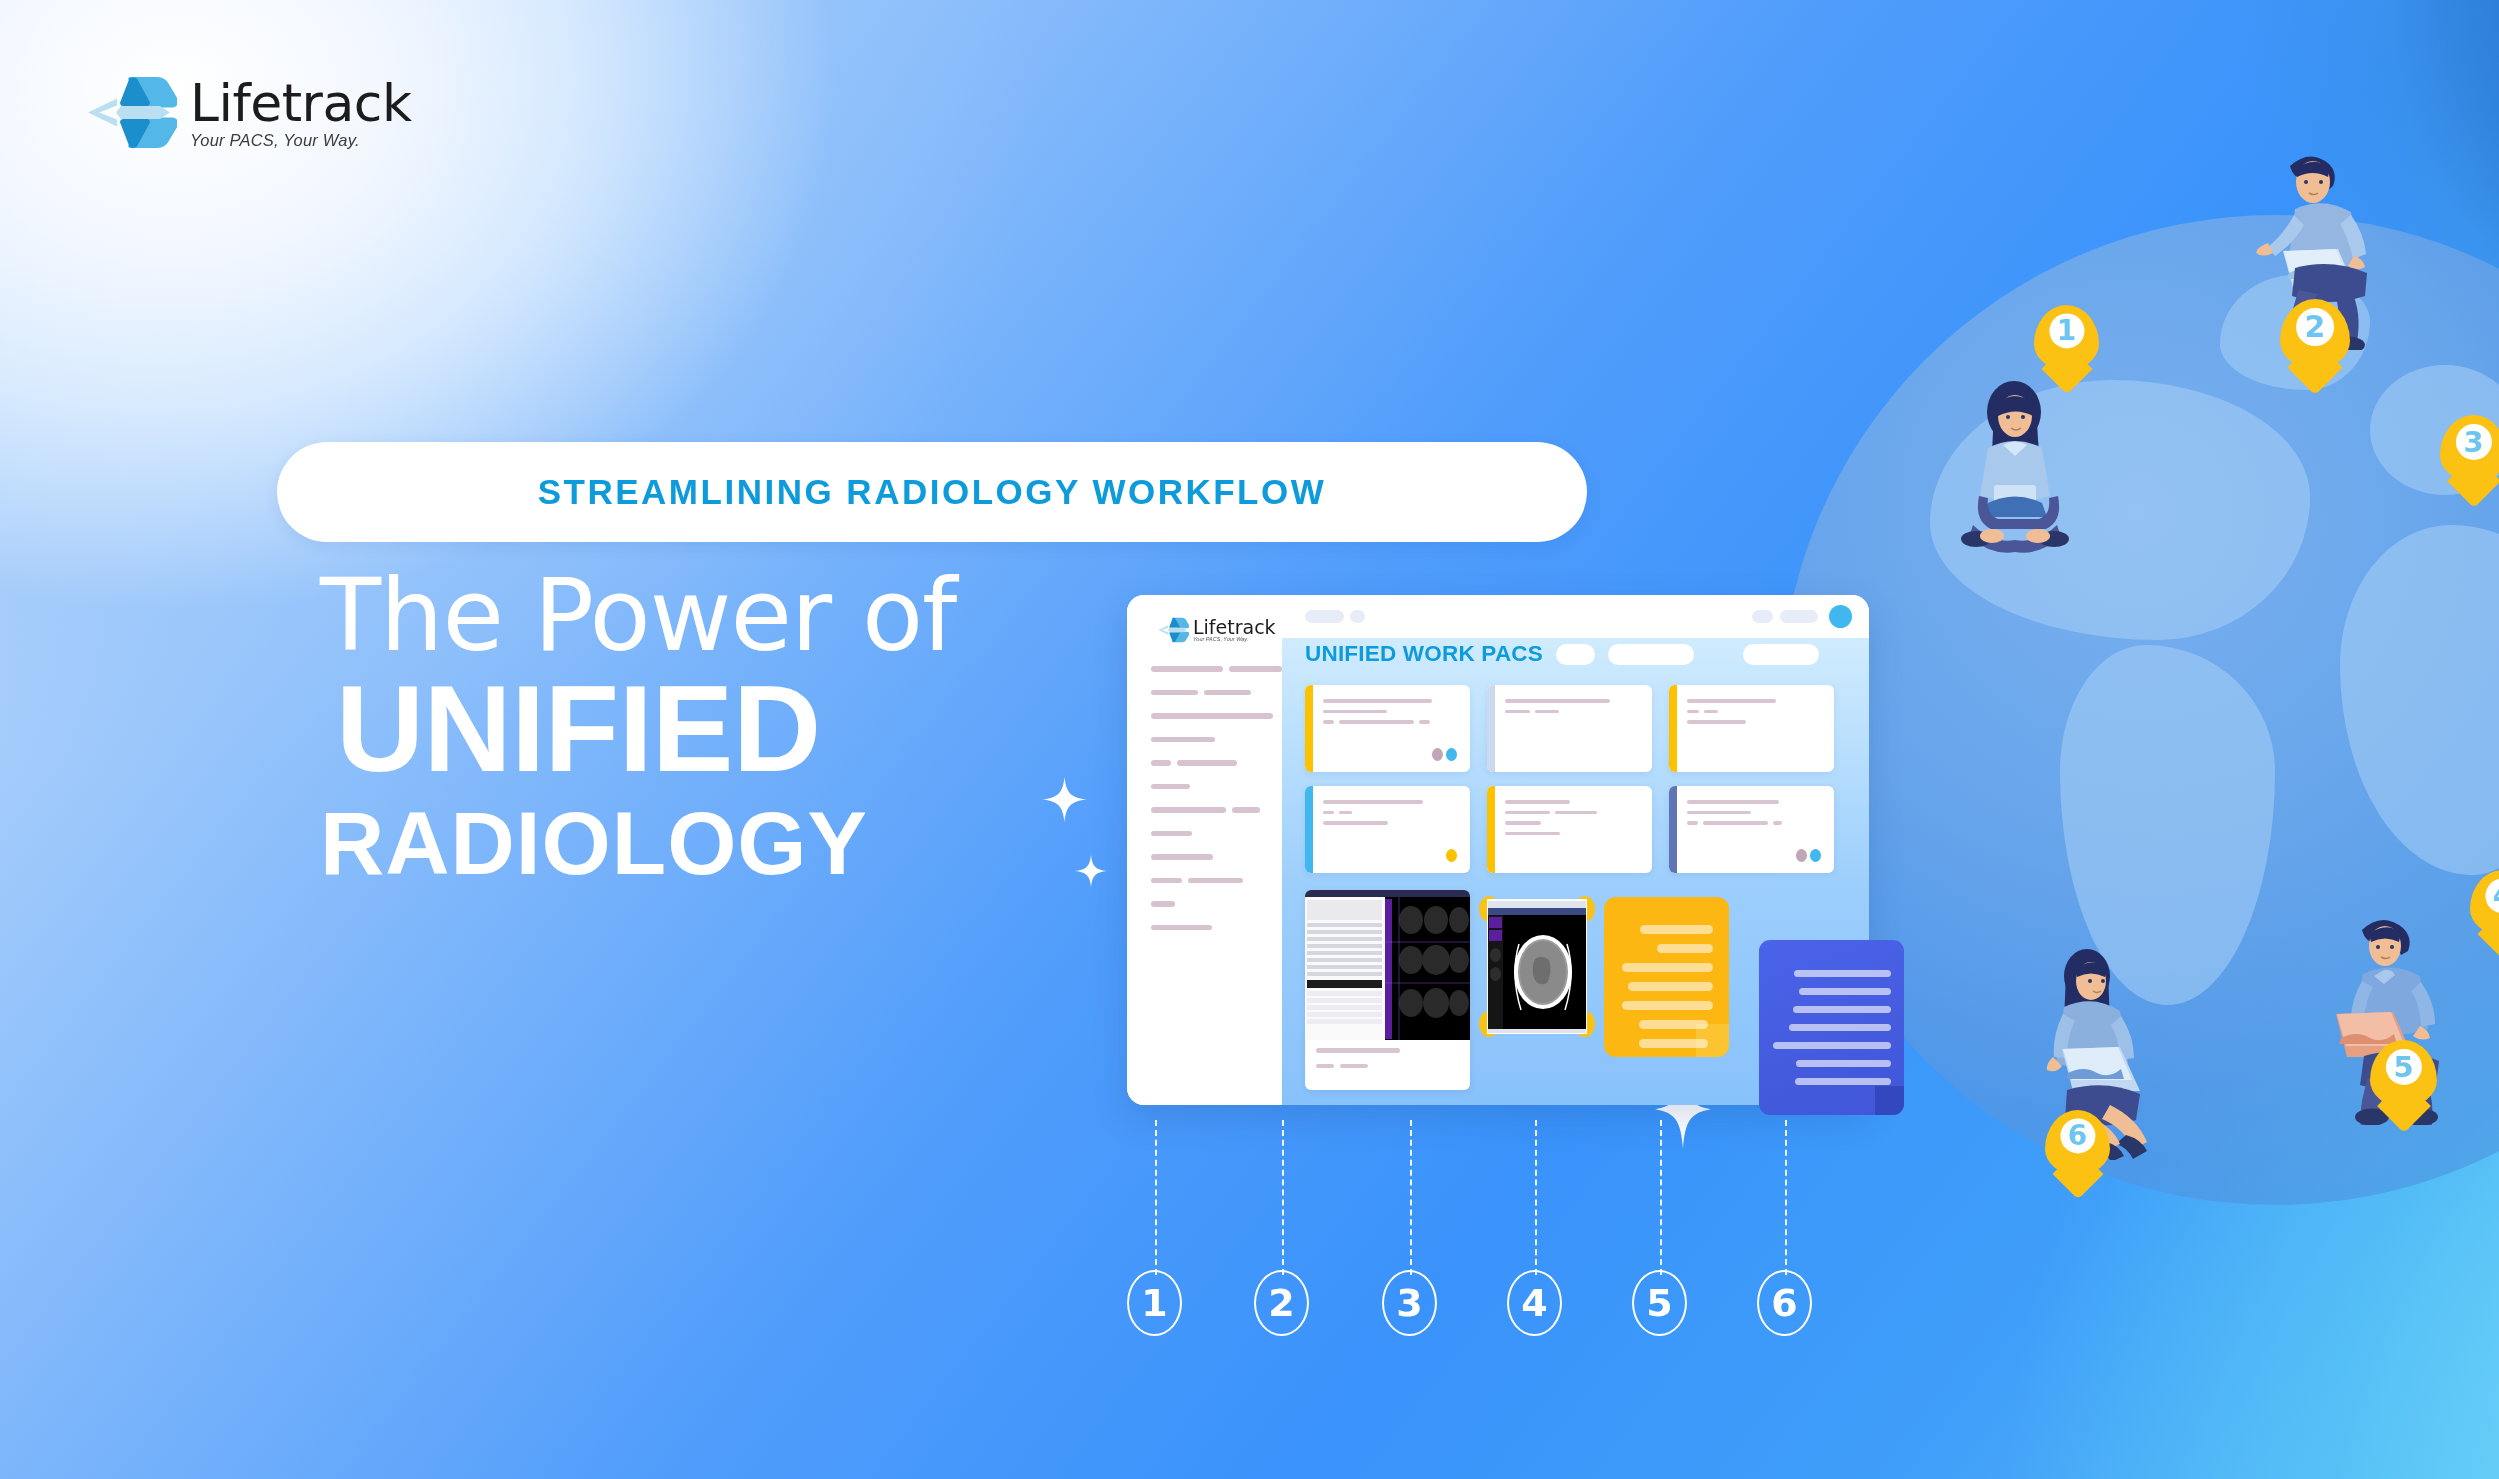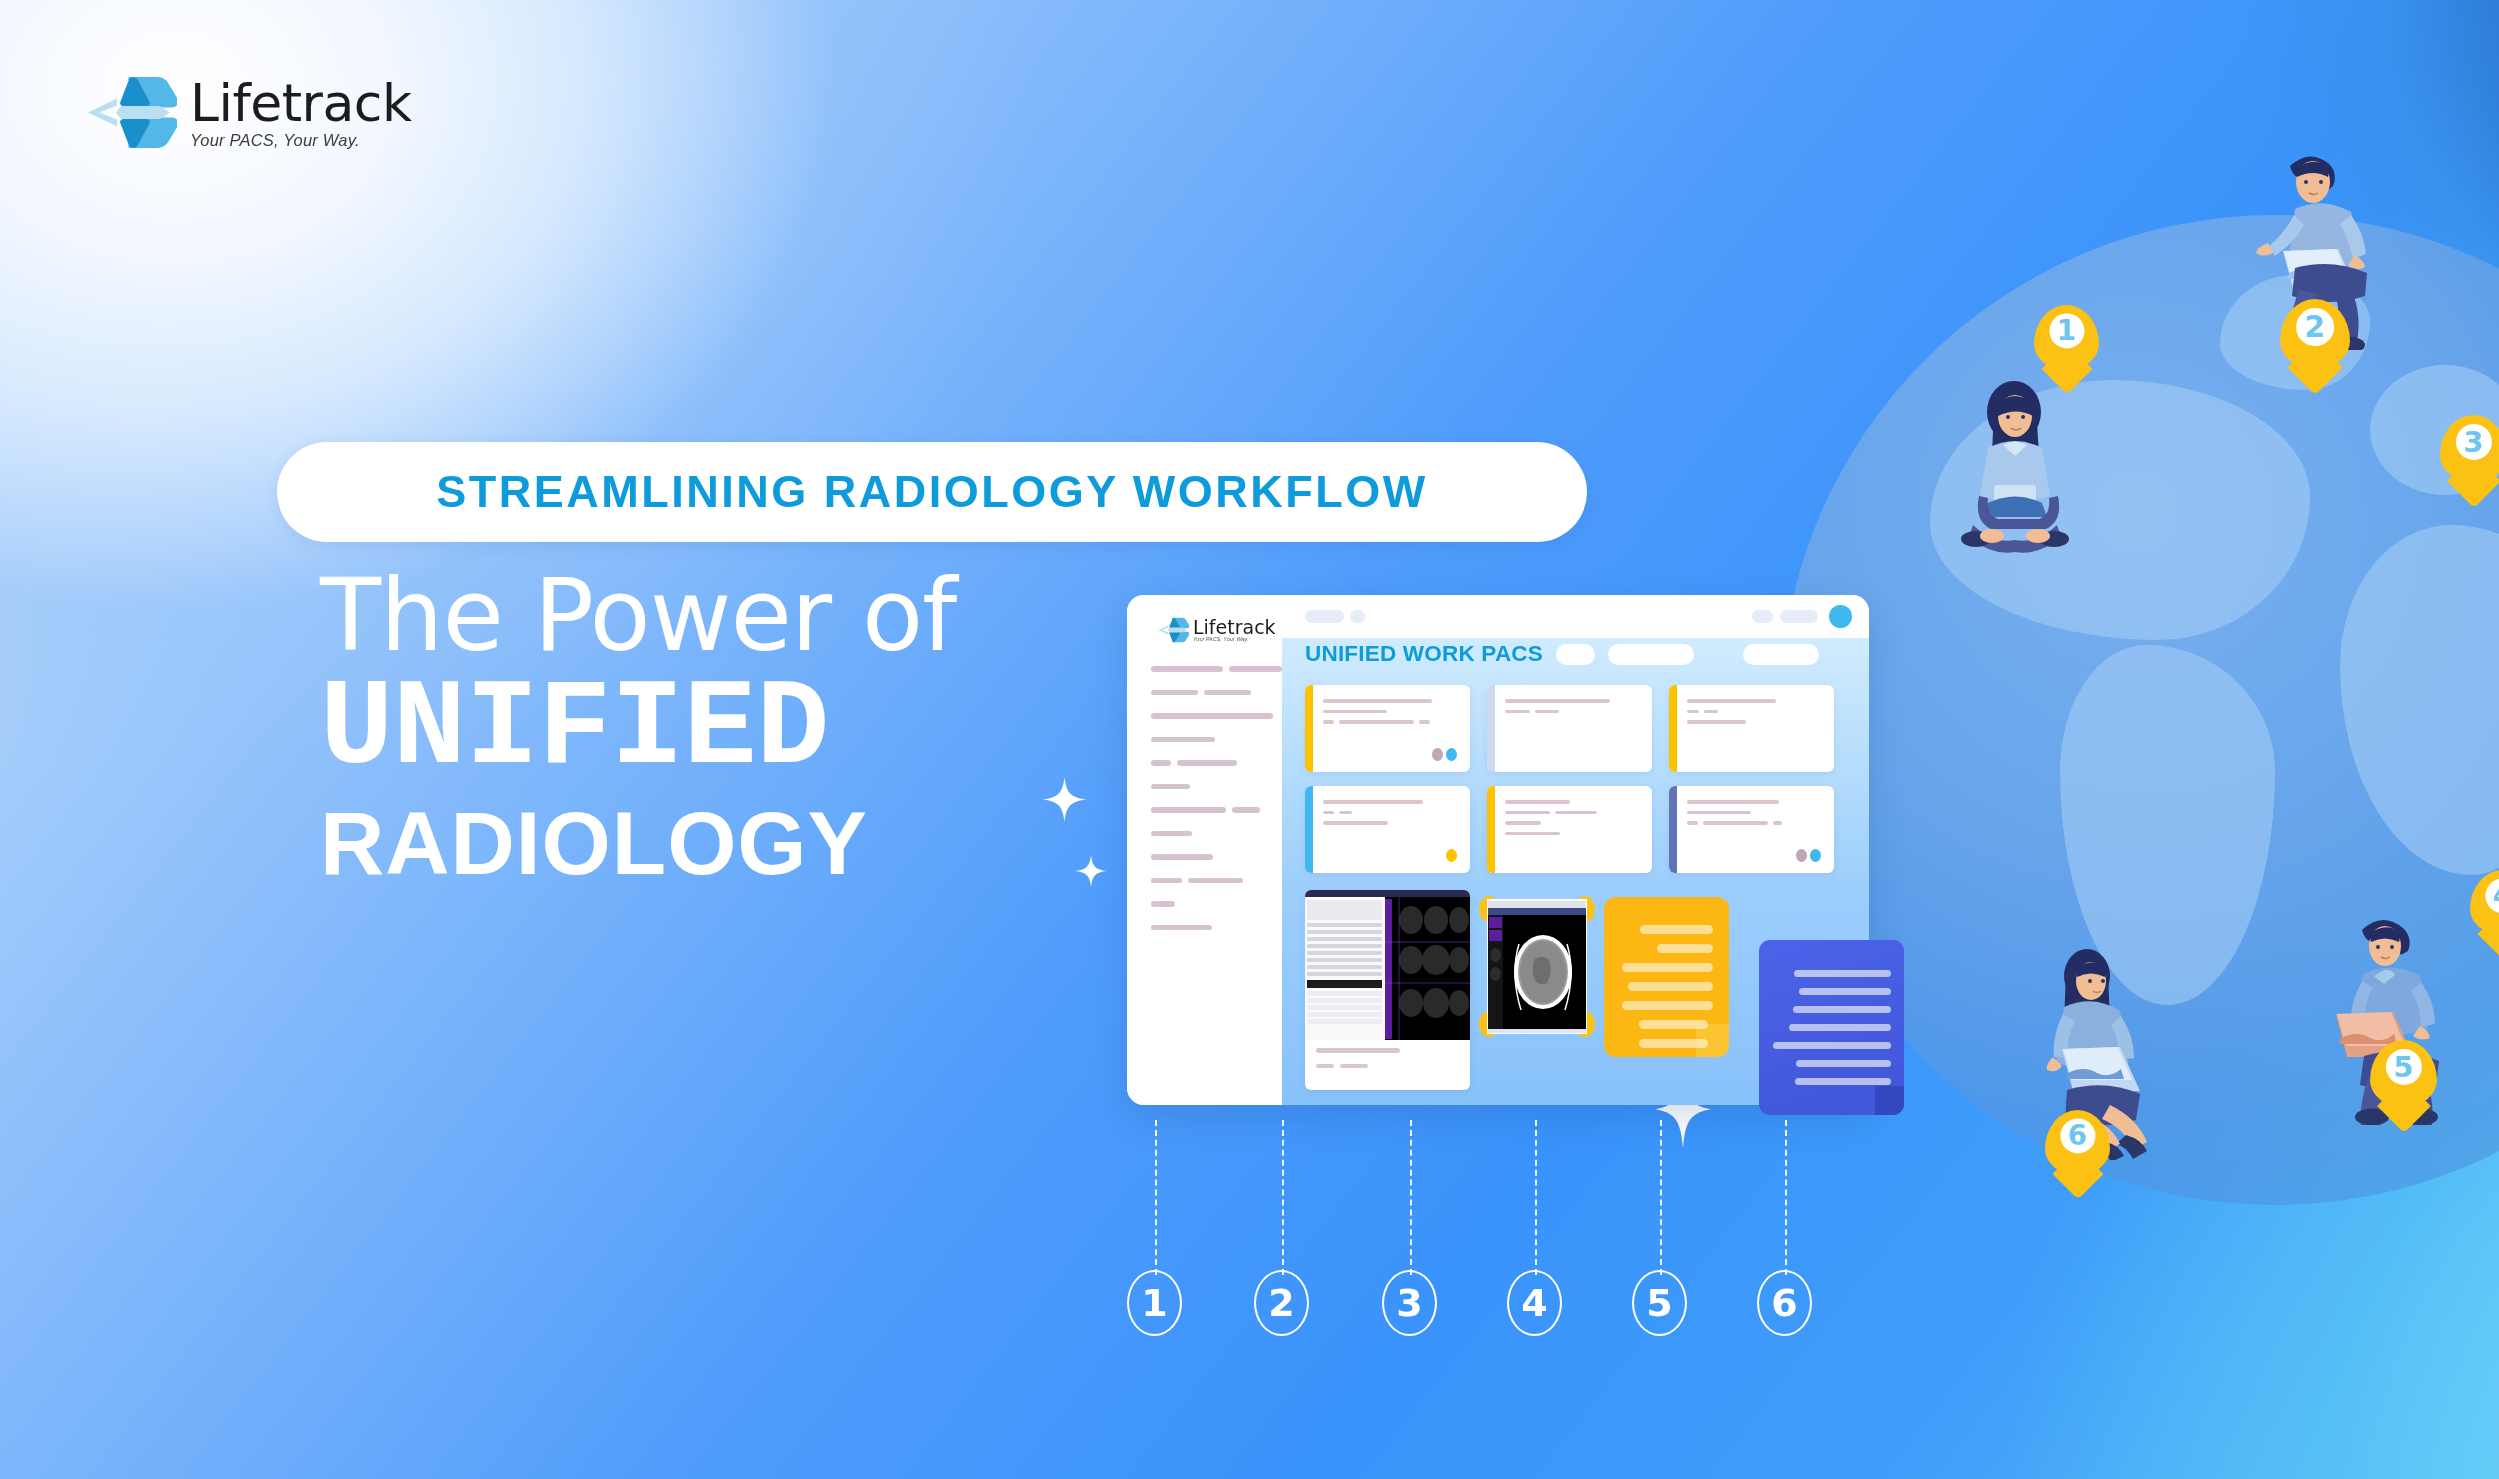--- a/index.html
+++ b/index.html
@@ -25,26 +25,26 @@
   #globe .arc{position:absolute;border:3px solid rgba(180,216,248,0.42);border-radius:50%;}
   
   #brand{position:absolute;left:87px;top:75px;display:flex;align-items:center;gap:13px;}
   .mark{width:90px;height:75px;}
   .wordmark{display:flex;flex-direction:column;line-height:1;}
   .wordmark .name{font-size:52px;font-weight:400;color:#1c1c1c;letter-spacing:-0.5px;font-family:"DejaVu Sans",sans-serif;}
   .wordmark .tag{font-size:16.5px;color:#3c3c3c;font-style:italic;margin-top:3px;letter-spacing:0.2px;}
   
   #badge{position:absolute;left:277px;top:442px;width:1310px;height:100px;background:#fff;border-radius:50px;
      display:flex;align-items:center;justify-content:center;box-shadow:0 4px 15px rgba(30,80,160,0.10);}
-  #badge .t{color:#0d9bdc;font-size:45px;font-weight:700;letter-spacing:2.5px;white-space:nowrap;
+  #badge .t{color:#0d9bdc;font-size:35px;font-weight:700;letter-spacing:2.5px;white-space:nowrap;
       font-family:"Liberation Sans",sans-serif;}
   
   #headline{position:absolute;left:320px;top:565px;color:#fff;}
   #h1a{font-size:100px;font-weight:400;letter-spacing:-1px;line-height:1.02;font-family:"DejaVu Sans",sans-serif;}
-  #h1b{font-size:122px;font-weight:800;letter-spacing:-0.5px;line-height:0.98;margin-top:3px;font-family:Liberation Mono, monospace;}
+  #h1b{font-size:122px;font-weight:800;letter-spacing:-0.5px;line-height:0.98;margin-top:3px;font-family:Liberation Sans, sans-serif;margin-left:16px;}
   #h1c{font-size:89px;font-weight:800;letter-spacing:1px;line-height:1.0;margin-top:9px;font-family:"Liberation Sans",sans-serif;}
   
   #mock{position:absolute;left:1127px;top:595px;width:742px;height:510px;background:#fff;border-radius:17px;
      box-shadow:0 13px 35px rgba(20,60,130,0.18);overflow:hidden;display:flex;}
   #mockSide{width:155px;background:#fff;flex:none;padding:22px 0 0 24px;box-sizing:border-box;}
   #mockSide .slogo{display:flex;align-items:center;gap:4px;margin-left:7px;}
   #mockSide .slogo .mk{width:31px;height:26px;}
   #mockSide .slogo .nm{font-size:19px;color:#1c1c1c;line-height:1;font-family:"DejaVu Sans",sans-serif;}
   #mockSide .slogo .tg{font-size:5.5px;color:#555;font-style:italic;}
   #mockSide .rows{margin-top:23px;}

